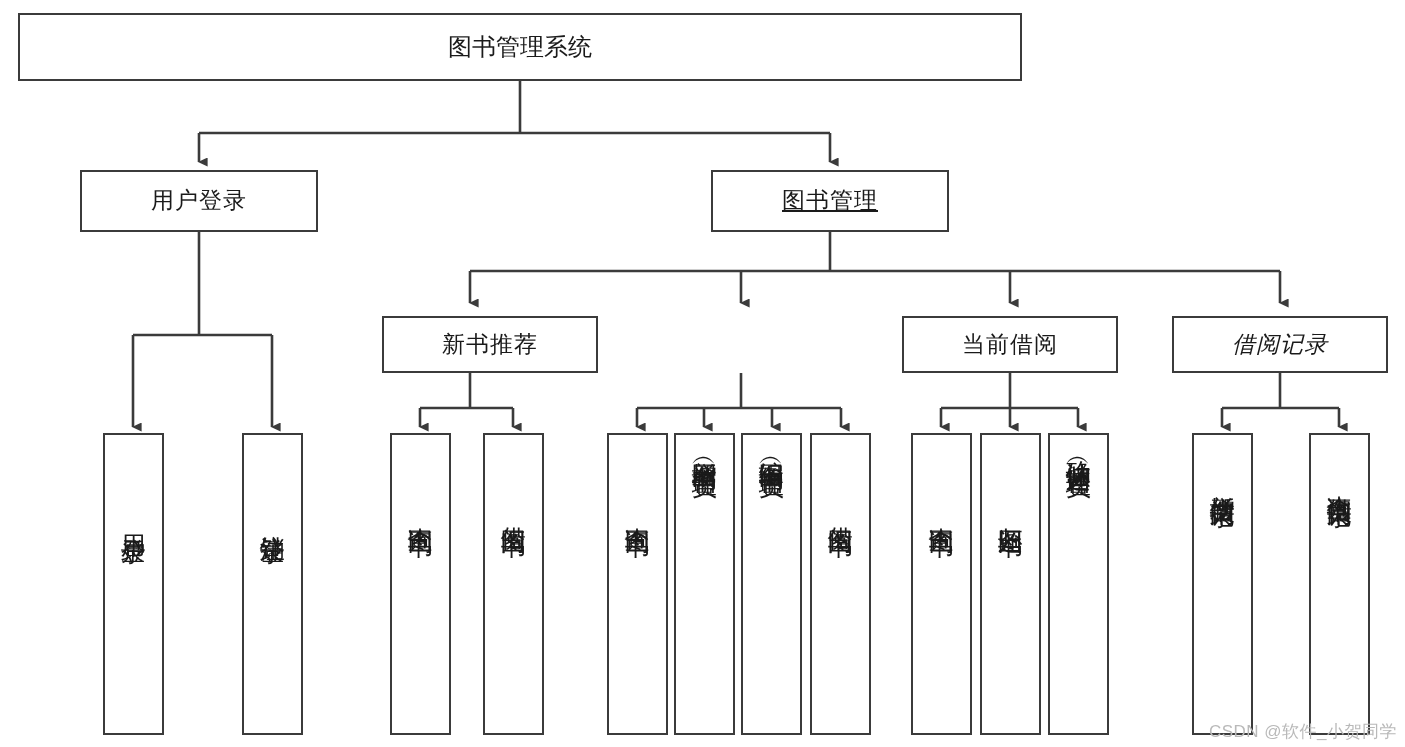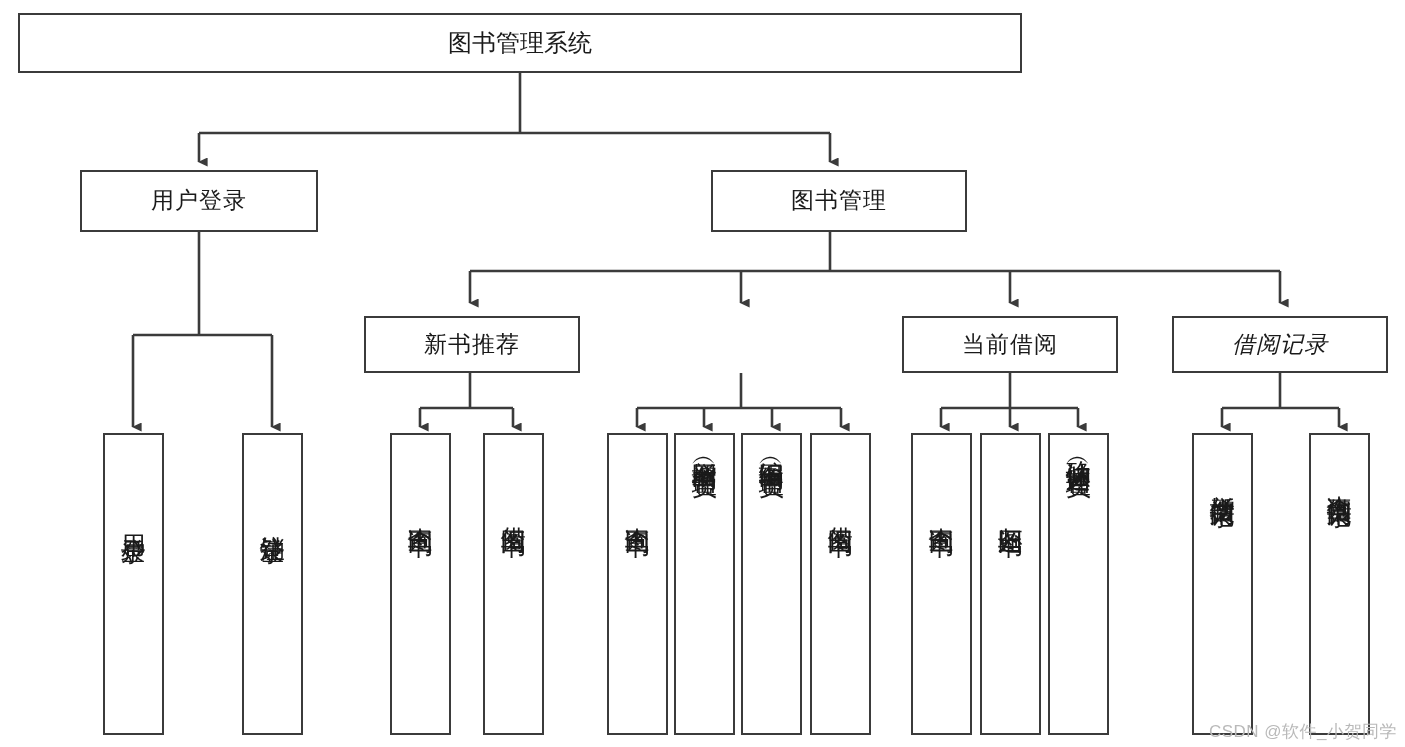--- a/index.html
+++ b/index.html
@@ -115,32 +115,32 @@
       <path d="M1010,408 L1010,427" marker-end="url(#arrow)"></path>
       <path d="M1078,408 L1078,427" marker-end="url(#arrow)"></path>
 
       <path d="M1280,373 L1280,408"></path>
       <path d="M1222,408 L1339,408"></path>
       <path d="M1222,408 L1222,427" marker-end="url(#arrow)"></path>
       <path d="M1339,408 L1339,427" marker-end="url(#arrow)"></path>
     </g>
   </svg>
 
-  <div class="node root" style="left:18px; top:13px; width:1004px; height:60px;">
+  <div class="node root" style="left:18px; top:13px; width:1004px; height:68px;">
     <span>图书管理系统</span>
   </div>
 
   <div class="node h" style="left:80px; top:170px; width:238px; height:62px;">
     <span>用户登录</span>
   </div>
-  <div class="node h" style="left:711px; top:170px; width:256px; height:62px;">
+  <div class="node h" style="left:711px; top:170px; width:238px; height:62px;text-decoration:underline;">
     <span>图书管理</span>
   </div>
 
-  <div class="node h" style="left:364px; top:316px; width:216px; height:57px;">
+  <div class="node h" style="left:382px; top:316px; width:216px; height:57px;">
     <span>新书推荐</span>
   </div>
   <div class="node h" style="left:902px; top:316px; width:216px; height:57px;text-align:right;">
     <span>当前借阅</span>
   </div>
   <div class="node h" style="left:1172px; top:316px; width:216px; height:57px;font-style:italic;">
     <span>借阅记录</span>
   </div>
 
   <div class="node leaf" style="left:103px; top:433px; width:61px; height:302px; padding-top:80px;">

